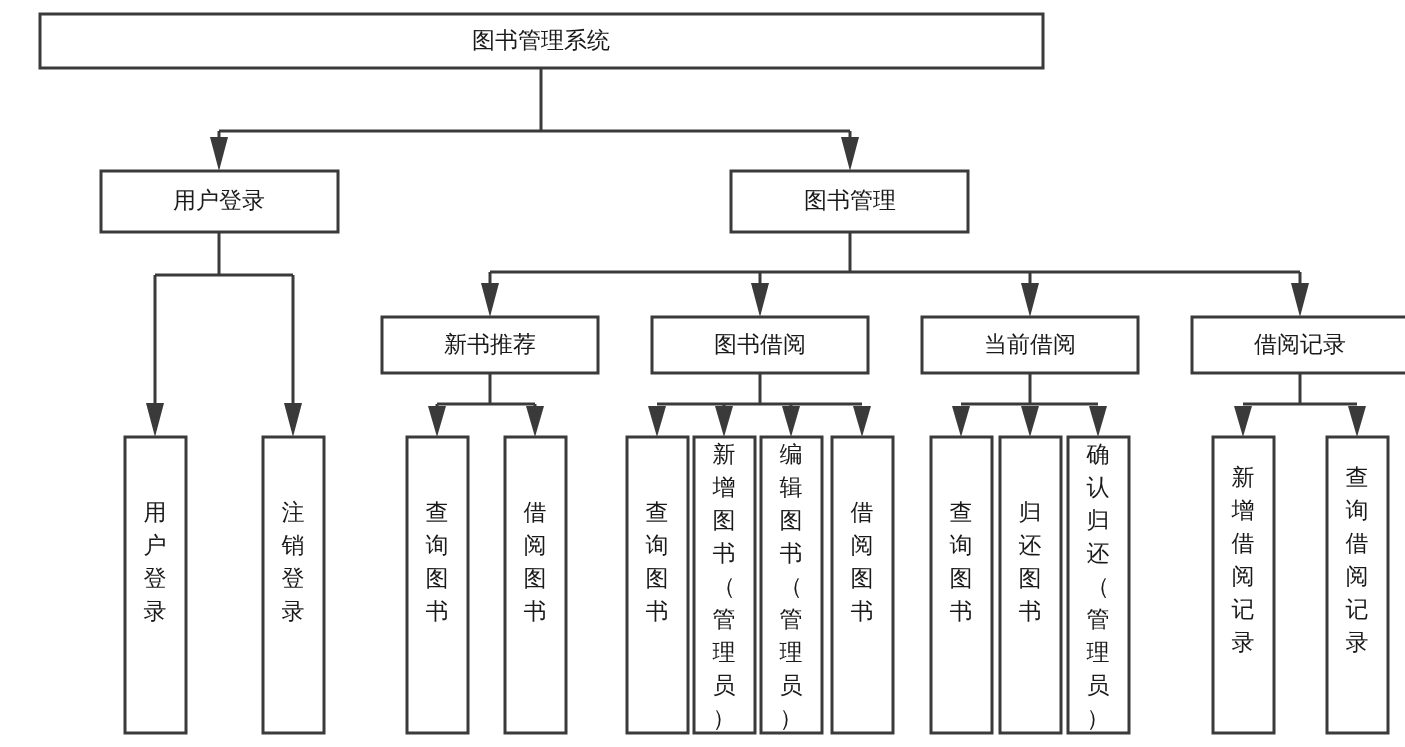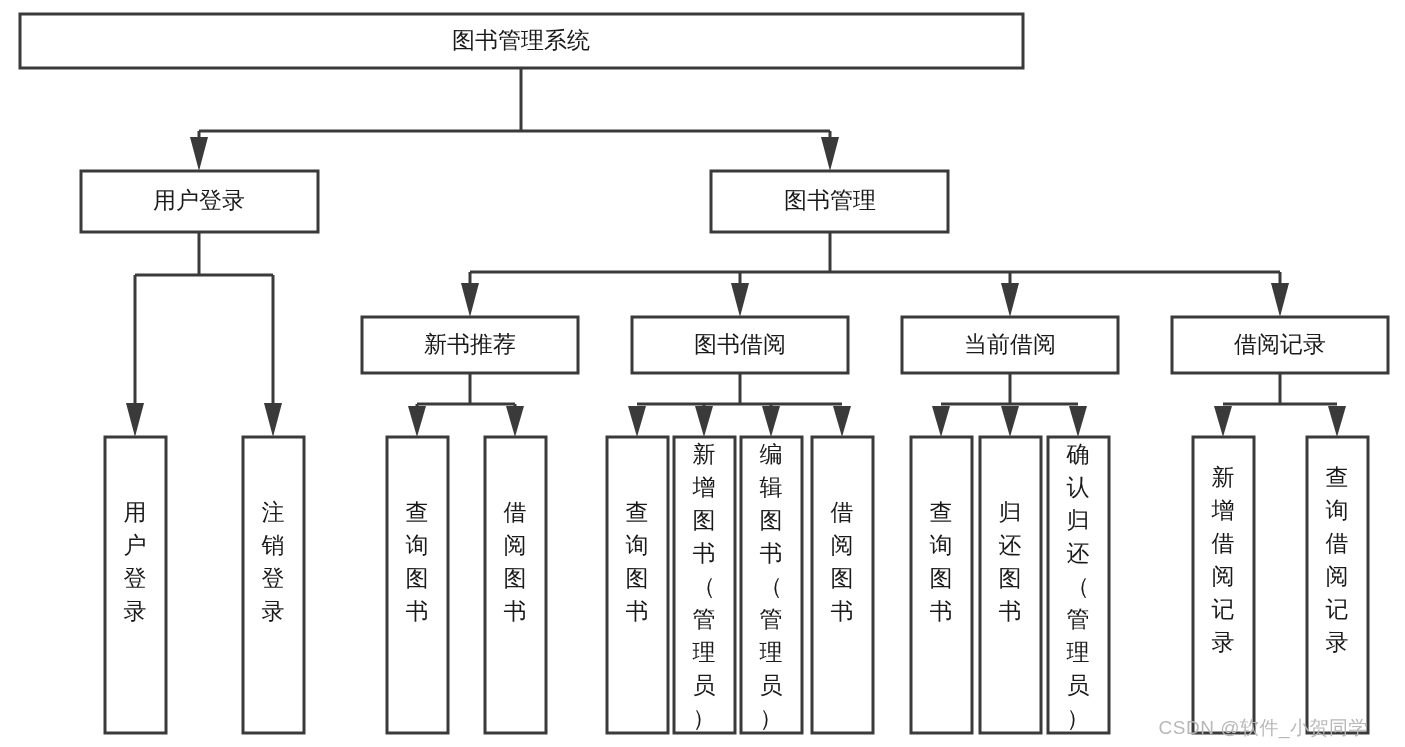--- a/index.html
+++ b/index.html
@@ -11,20 +11,21 @@
     width: 1405px;
     height: 747px;
     overflow: hidden;
     font-family: "Liberation Sans", "DejaVu Sans", sans-serif;
   }
   #diagram-root {
     position: relative;
     width: 1378px;
     height: 747px;
     background: #ffffff;
+    margin-left: 20px;
   }
   svg#chart-svg {
     position: absolute;
     left: 0;
     top: 0;
     width: 1405px;
     height: 747px;
     display: block;
   }
   .node-rect {
@@ -224,15 +225,14 @@
       <text class="node-label-v" x="1223" y="485"><tspan x="1223" y="485">新</tspan><tspan x="1223" y="518">增</tspan><tspan x="1223" y="551">借</tspan><tspan x="1223" y="584">阅</tspan><tspan x="1223" y="617">记</tspan><tspan x="1223" y="650">录</tspan></text>
     </g>
 
     <g>
       <rect class="node-rect" x="1307" y="437" width="61" height="296"></rect>
       <text class="node-label-v" x="1337" y="485"><tspan x="1337" y="485">查</tspan><tspan x="1337" y="518">询</tspan><tspan x="1337" y="551">借</tspan><tspan x="1337" y="584">阅</tspan><tspan x="1337" y="617">记</tspan><tspan x="1337" y="650">录</tspan></text>
     </g>
 
   </svg>
 
-  <div class="watermark">CSDN @软件_小贺同学</div>
 
 </div>
 
 </body></html>

